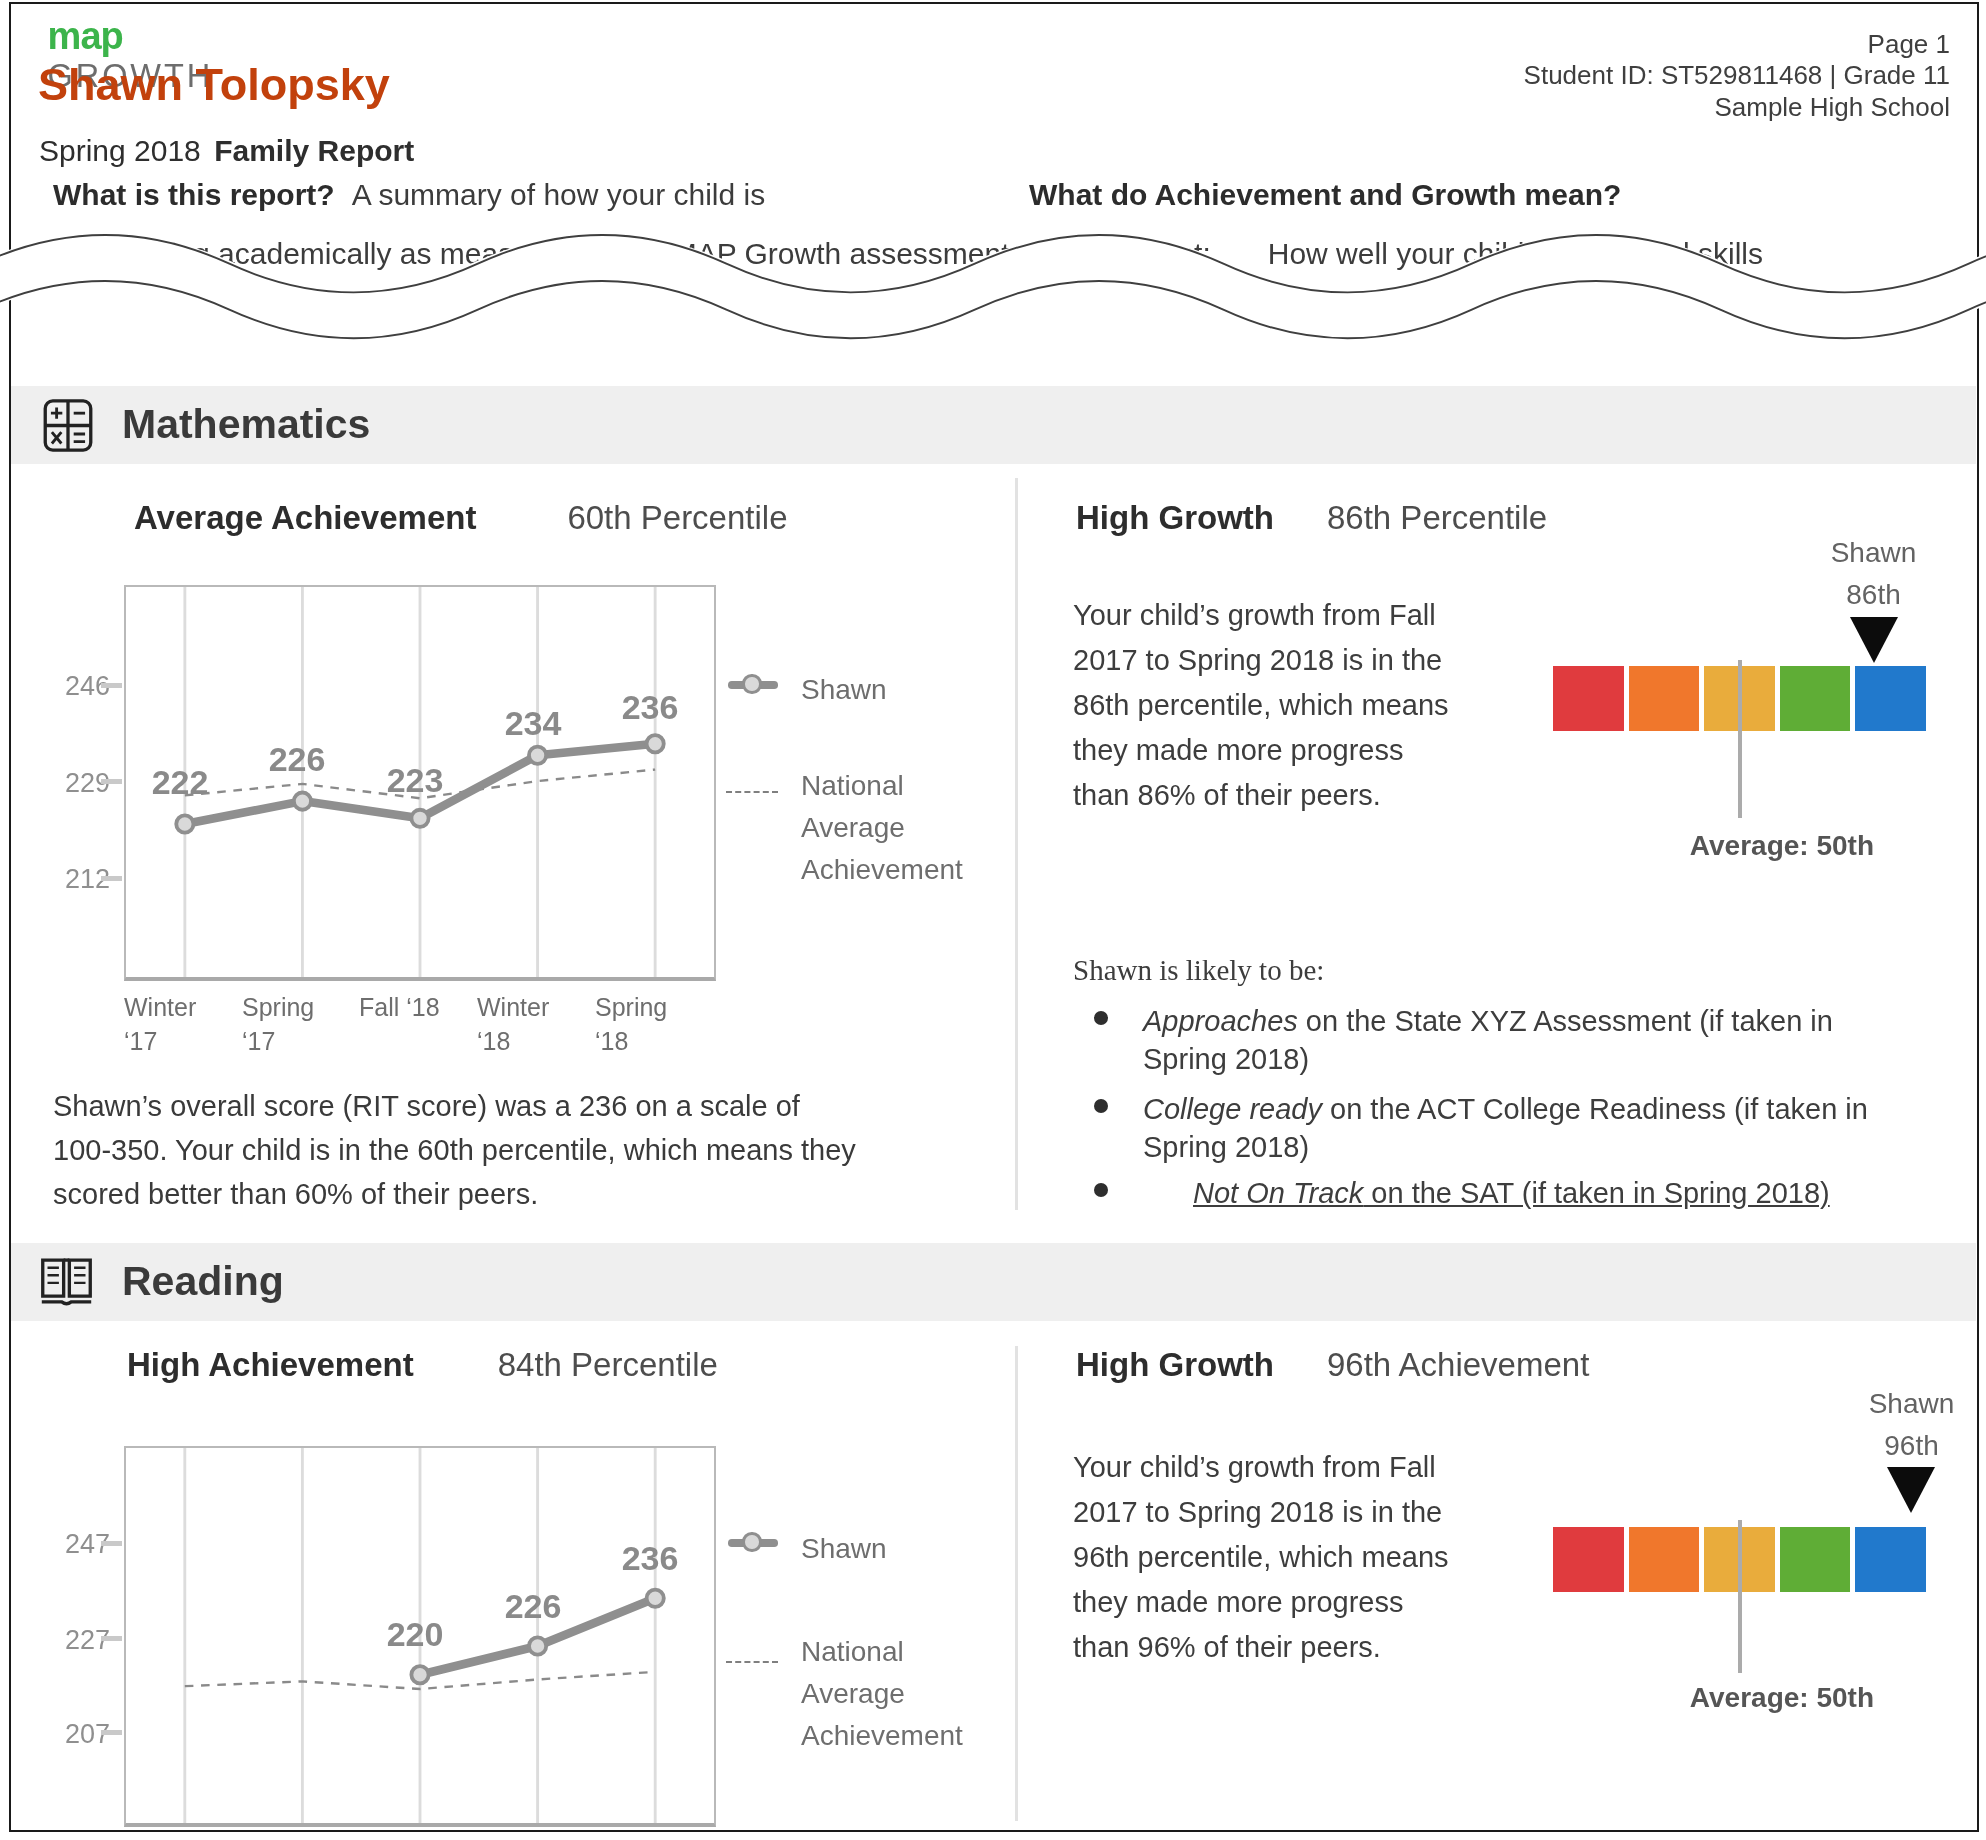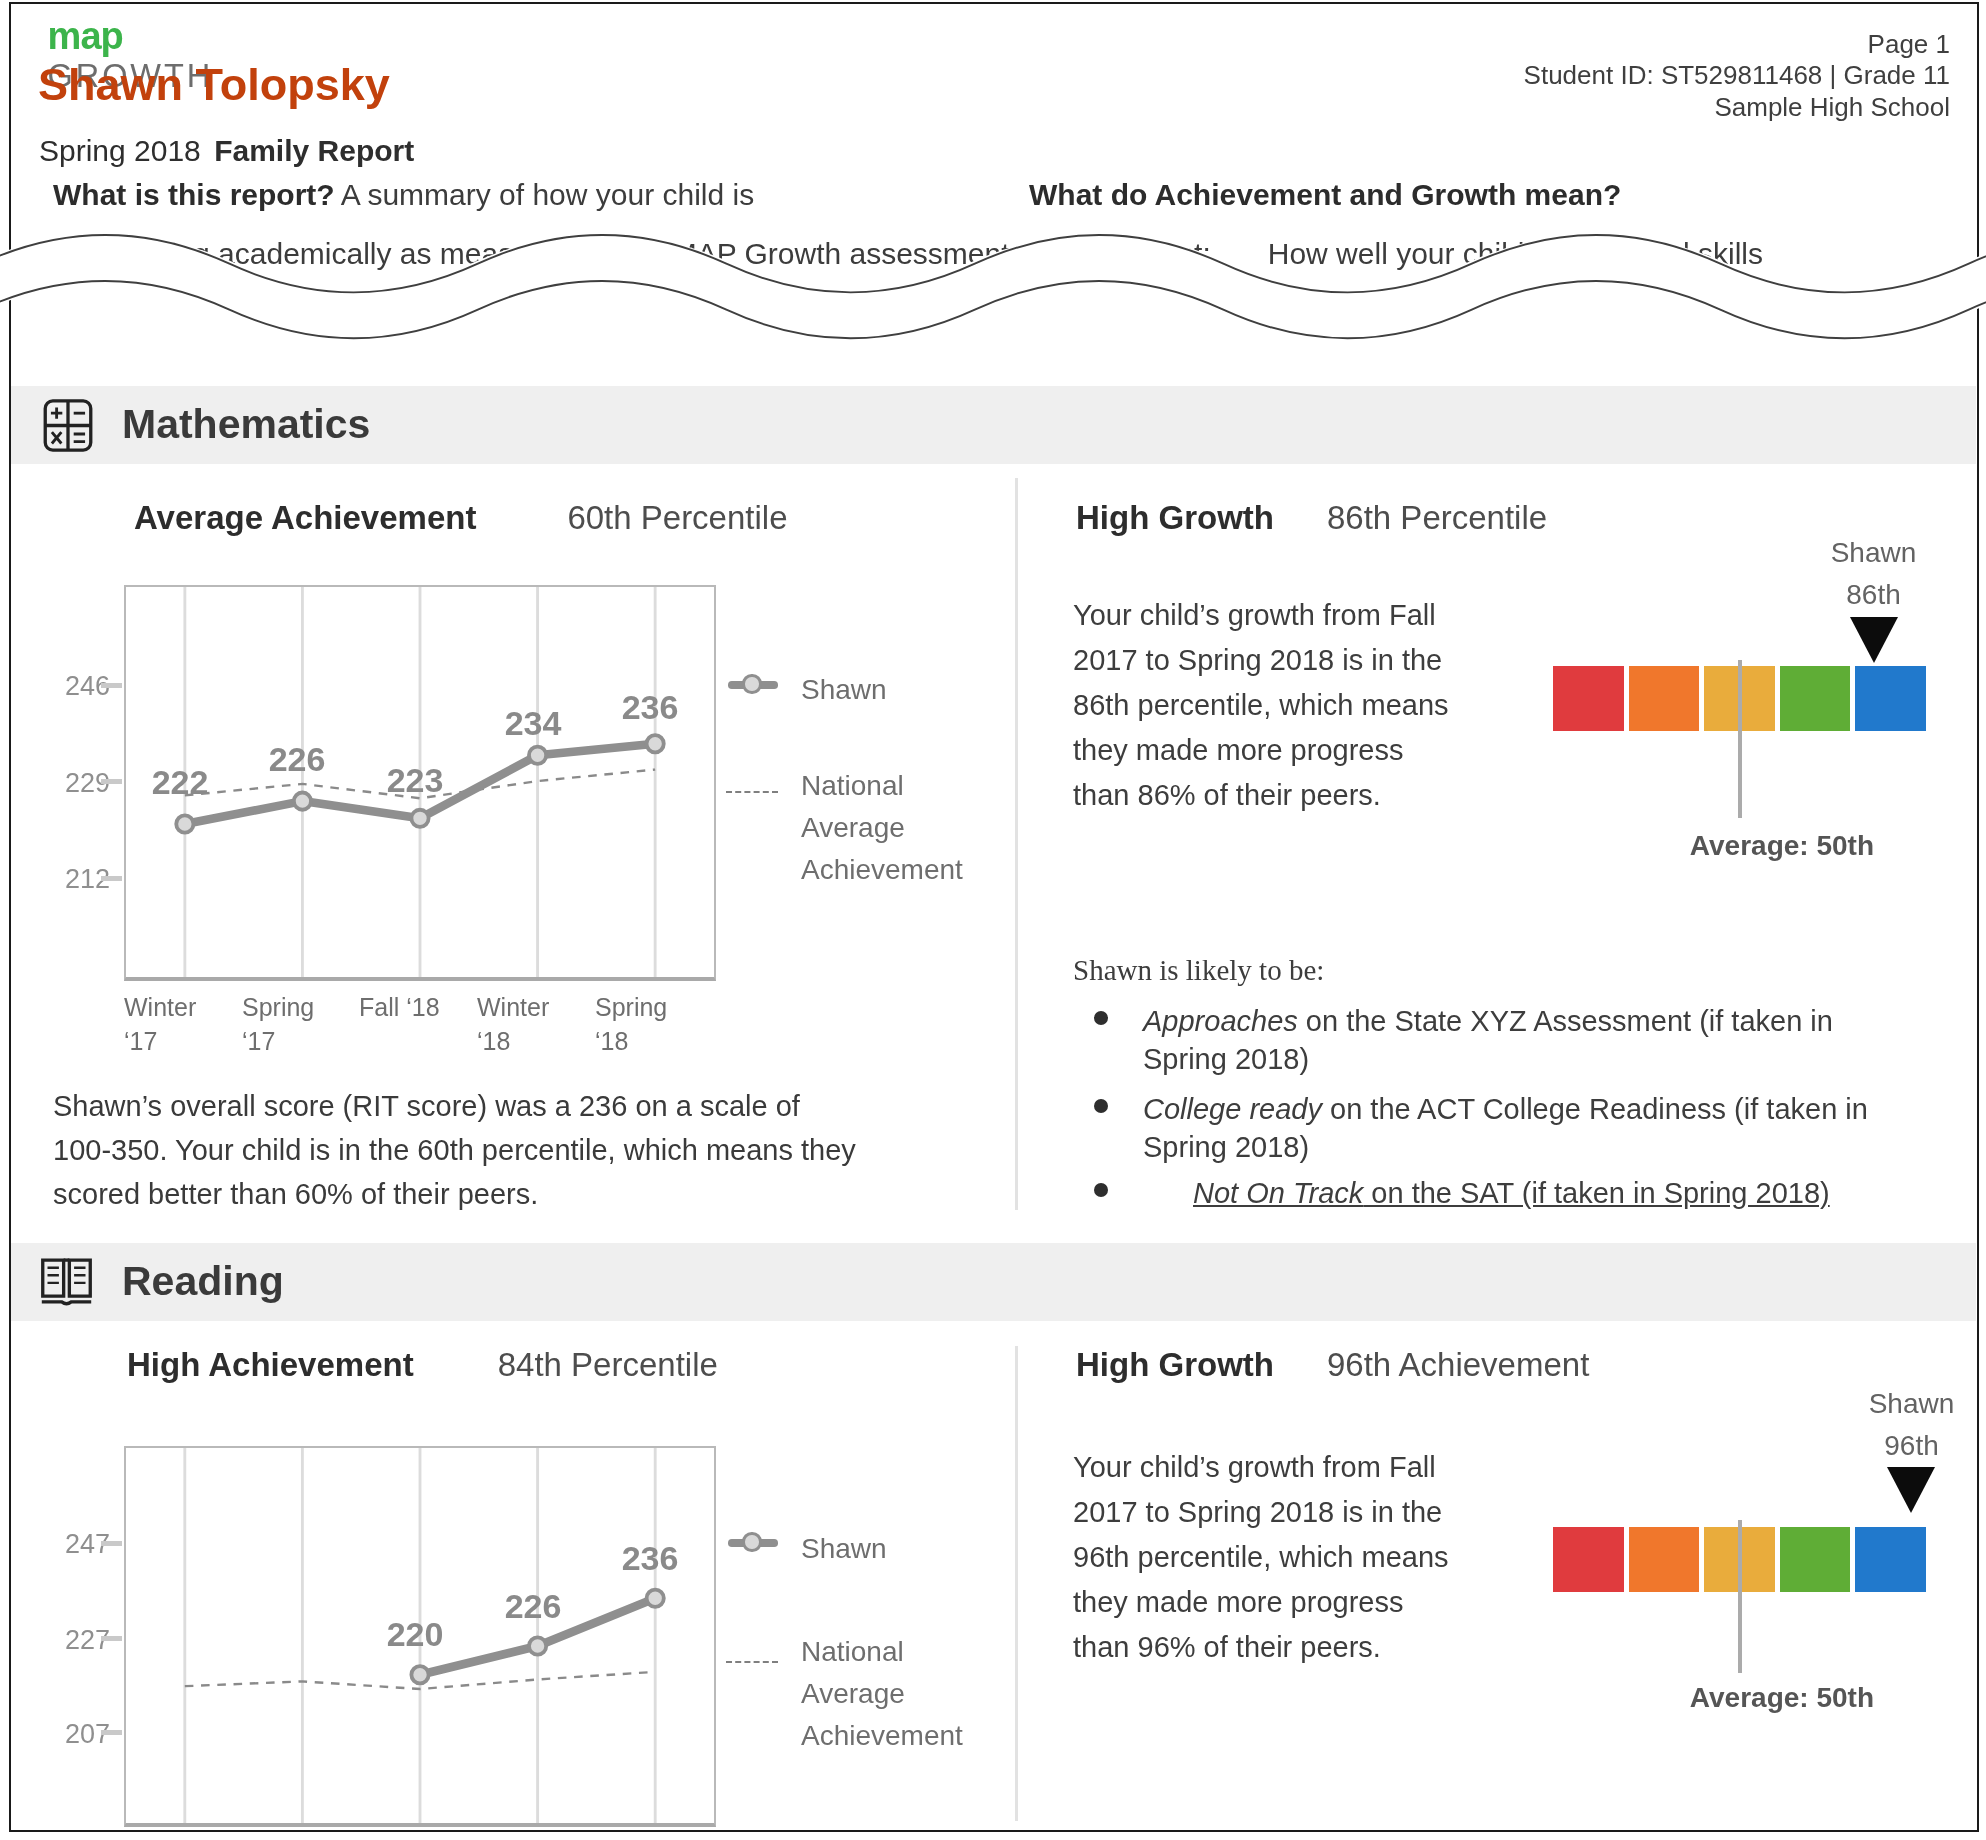--- a/index.html
+++ b/index.html
@@ -67,21 +67,21 @@
   <div class="abs z10 flexrow" style="left:39px;top:134px;">
     <span class="term">Spring 2018</span>
     <span class="report-type">Family Report</span>
   </div>
   <div class="abs z10 hdr-right" style="left:1319px;top:29px;">Page 1</div>
   <div class="abs z10 hdr-right" style="left:1319px;top:60px;">Student ID: ST529811468  |  Grade 11</div>
   <div class="abs z10 hdr-right" style="left:1319px;top:92px;">Sample High School</div>
 
   <div class="abs z2 flexrow" style="left:53px;top:178px;">
     <span class="intro-q">What is this report?</span>
-    <span class="intro-a" style="margin-left:6px;">A summary of how your child is</span>
+    <span class="intro-a" style="margin-left:17px;">A summary of how your child is</span>
   </div>
   <div class="abs z2 intro-a" style="left:53px;top:237px;white-space:nowrap;">progressing academically as measured by the MAP Growth assessment</div>
 
   <div class="abs z2 intro-q" style="left:1029px;top:178px;">What do Achievement and Growth mean?</div>
   <div class="abs z2 flexrow" style="left:1029px;top:237px;white-space:nowrap;">
     <span class="intro-a">Achievement:</span>
     <span class="intro-a" style="margin-left:57px;">How well your child has learned skills</span>
   </div>
 
   <svg class="abs z5" style="left:0;top:191px;" width="1986" height="220" viewBox="0 0 2078 230">

